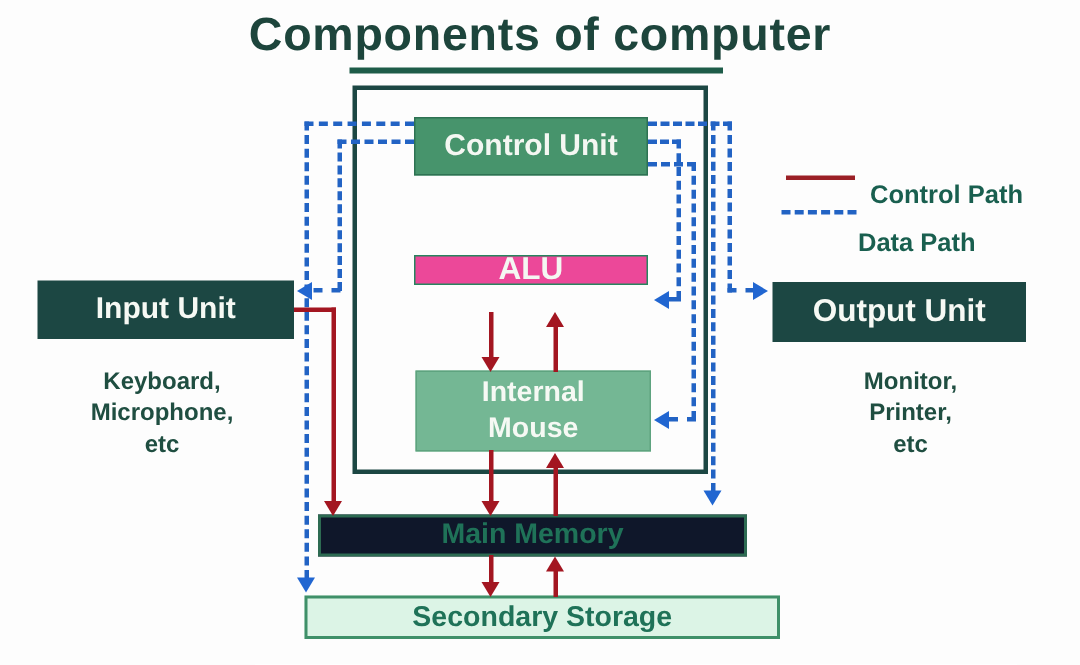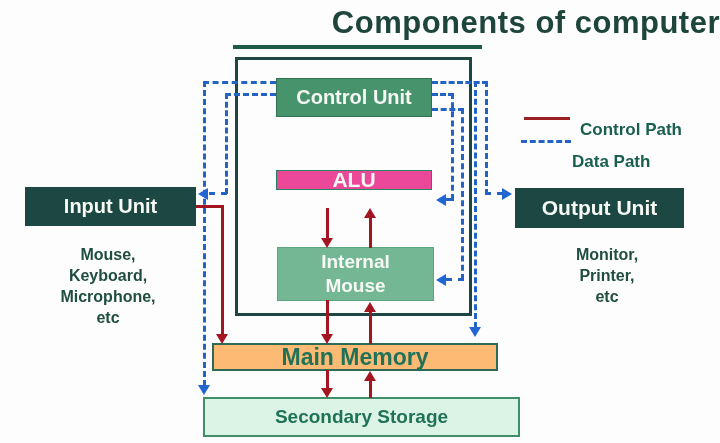--- a/index.html
+++ b/index.html
@@ -2,40 +2,40 @@
 <html><head>
 <meta charset="utf-8">
 <style>
   html,body{margin:0;padding:0;background:#ffffff;}
   #stage{
     position:relative;width:720px;height:443px;background:#fdfdfd;overflow:hidden;
     font-family:"Liberation Sans","DejaVu Sans",sans-serif;font-weight:bold;
   }
   .abs{position:absolute;box-sizing:border-box;}
   
-  .title{left:0;top:5px;width:720px;text-align:right;font-size:31px;
+  .title{left:0;top:5px;width:720px;text-align:center;font-size:31px;
          letter-spacing:0.5px;color:#1d453c;}
   .title-underline{left:233px;top:45px;width:249px;height:4px;background:#1e5c49;}
   
   .box{display:flex;align-items:center;justify-content:center;text-align:center;}
   .cpu-outline{left:235px;top:57px;width:237px;height:259px;border:3px solid #1c4743;}
   .control-unit{left:276px;top:78px;width:156px;height:39px;background:#47946c;
                 border:1px solid #2e7253;color:#f4f7f2;font-size:20px;}
   .alu{left:276px;top:170px;width:156px;height:20px;background:#ec4899;
        border:1px solid #27845f;color:#f4f7f2;font-size:21px;}
   .internal-memory{left:277px;top:247px;width:157px;height:54px;background:#74b794;
        border:1px solid #5ea37f;color:#f6f9f4;font-size:19px;line-height:24px;}
   .internal-memory .wrap{width:110px;}
   .input-unit{left:25px;top:187px;width:171px;height:39px;background:#1c4743;
        color:#f6f9f4;font-size:20px;}
   .output-unit{left:515px;top:188px;width:169px;height:40px;background:#1c4743;
        color:#f6f9f4;font-size:21px;}
-  .main-memory{left:212px;top:343px;width:286px;height:28px;background:#fdba74;
-       border:2px solid #2d6b52;color:#1f7258;font-size:23px;}
-  .secondary-storage{left:203px;top:397px;width:317px;height:40px;background:#dcf4e6;
+  .main-memory{left:212px;top:343px;width:286px;height:28px;background:#0f172a;
+       border:2px solid #2d6b52;color:#1f7258;font-size:19px;}
+  .secondary-storage{left:203px;top:397px;width:317px;height:29px;background:#dcf4e6;
        border:2px solid #3f9069;color:#1f7258;font-size:19px;}
   
   .devices{width:180px;text-align:center;font-size:16px;line-height:21px;color:#1f4e41;}
   .devices-left{left:18px;top:244px;}
   .devices-right{left:517px;top:244px;}
   
   .legend-text{font-size:17px;color:#195f4f;}
   .legend-data-line{left:524px;top:117px;width:46px;height:3px;background:#9b2026;}
   .legend-data-label{left:572px;top:108px;margin-top:44px;}
   .legend-ctrl-line{left:521px;top:140px;width:50px;height:0;border-top:3px dashed #2263c4;}
@@ -78,21 +78,20 @@
     <span>Output Unit</span>
   </div>
   <div class="abs box main-memory">
     <span>Main Memory</span>
   </div>
   <div class="abs box secondary-storage">
     <span>Secondary Storage</span>
   </div>
 
   <div class="abs devices devices-left">
-    <div>Mouse,</div>
     <div>Keyboard,</div>
     <div>Microphone,</div>
     <div>etc</div>
   </div>
   <div class="abs devices devices-right">
     <div>Monitor,</div>
     <div>Printer,</div>
     <div>etc</div>
   </div>
 

